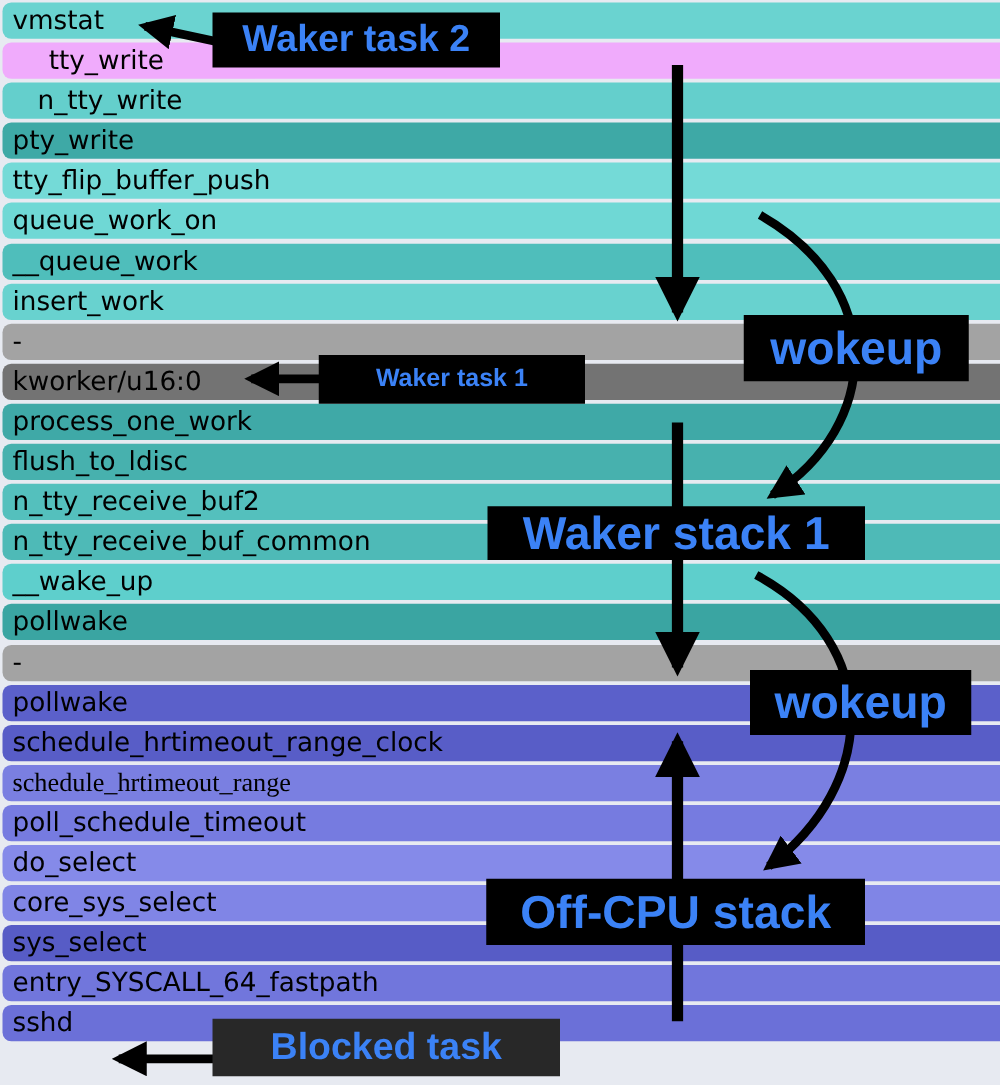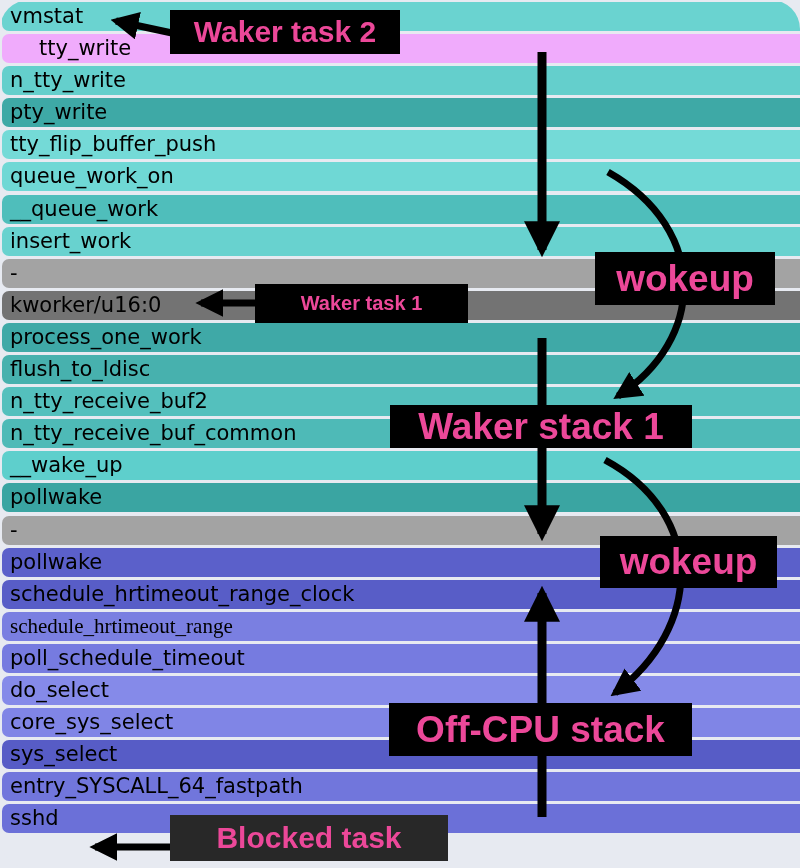--- a/index.html
+++ b/index.html
@@ -2,21 +2,20 @@
 <html><head>
 <meta charset="utf-8">
 <style>
   html,body{margin:0;padding:0;}
   body{background:#e7eaf1;font-family:"DejaVu Sans",sans-serif;}
   .canvas{
     position:relative;
     width:800px;height:868px;
     background:#e7eaf1;
     overflow:hidden;
-    border-radius:29px;
   }
   
   .rows{position:absolute;left:0;top:0;width:800px;padding-top:2px;}
   .frame-row{
     height:29px;
     margin-left:2px;
     margin-bottom:3.1px;
     border-radius:7px 0 0 7px;
     line-height:29px;
   }
@@ -26,21 +25,21 @@
     font-size:21px;
     color:#000;
     white-space:nowrap;
     overflow:hidden;
   }
   
   svg.arrows{position:absolute;left:0;top:0;z-index:5;}
   
   .label{
     position:absolute;z-index:10;
-    background:#000;color:#ec4899;
+    background:#000;color:#3b82f6;
     display:flex;align-items:center;justify-content:center;
     font-family:"Liberation Sans",sans-serif;
     font-weight:bold;
     white-space:nowrap;
   }
   .label.big{font-size:37px;}
   .label.small{font-size:30px;}
   #lbl-task2  {left:170px;top:10px; width:230px;height:44px;}
   #lbl-ws2    {left:391px;top:118px;width:301px;height:50px;}
   #lbl-wokeup1{left:595px;top:252px;width:180px;height:53px;}
@@ -55,21 +54,21 @@
 
 <div class="canvas">
 
   <div class="rows" id="rows">
       <div class="frame-row" style="background: rgb(106, 211, 208);">
         <span class="frame-label">vmstat</span>
       </div>
       <div class="frame-row" style="background: #f0abfc; padding-left: 29px;">
         <span class="frame-label">tty_write</span>
       </div>
-      <div class="frame-row" style="background: rgb(100, 207, 204);">
+      <div class="frame-row" style="background: rgb(100, 207, 204); padding-left: 20px;">
         <span class="frame-label">n_tty_write</span>
       </div>
       <div class="frame-row" style="background: rgb(62, 169, 166);">
         <span class="frame-label">pty_write</span>
       </div>
       <div class="frame-row" style="background: rgb(116, 218, 215);">
         <span class="frame-label">tty_flip_buffer_push</span>
       </div>
       <div class="frame-row" style="background: rgb(111, 216, 213);">
         <span class="frame-label">queue_work_on</span>

